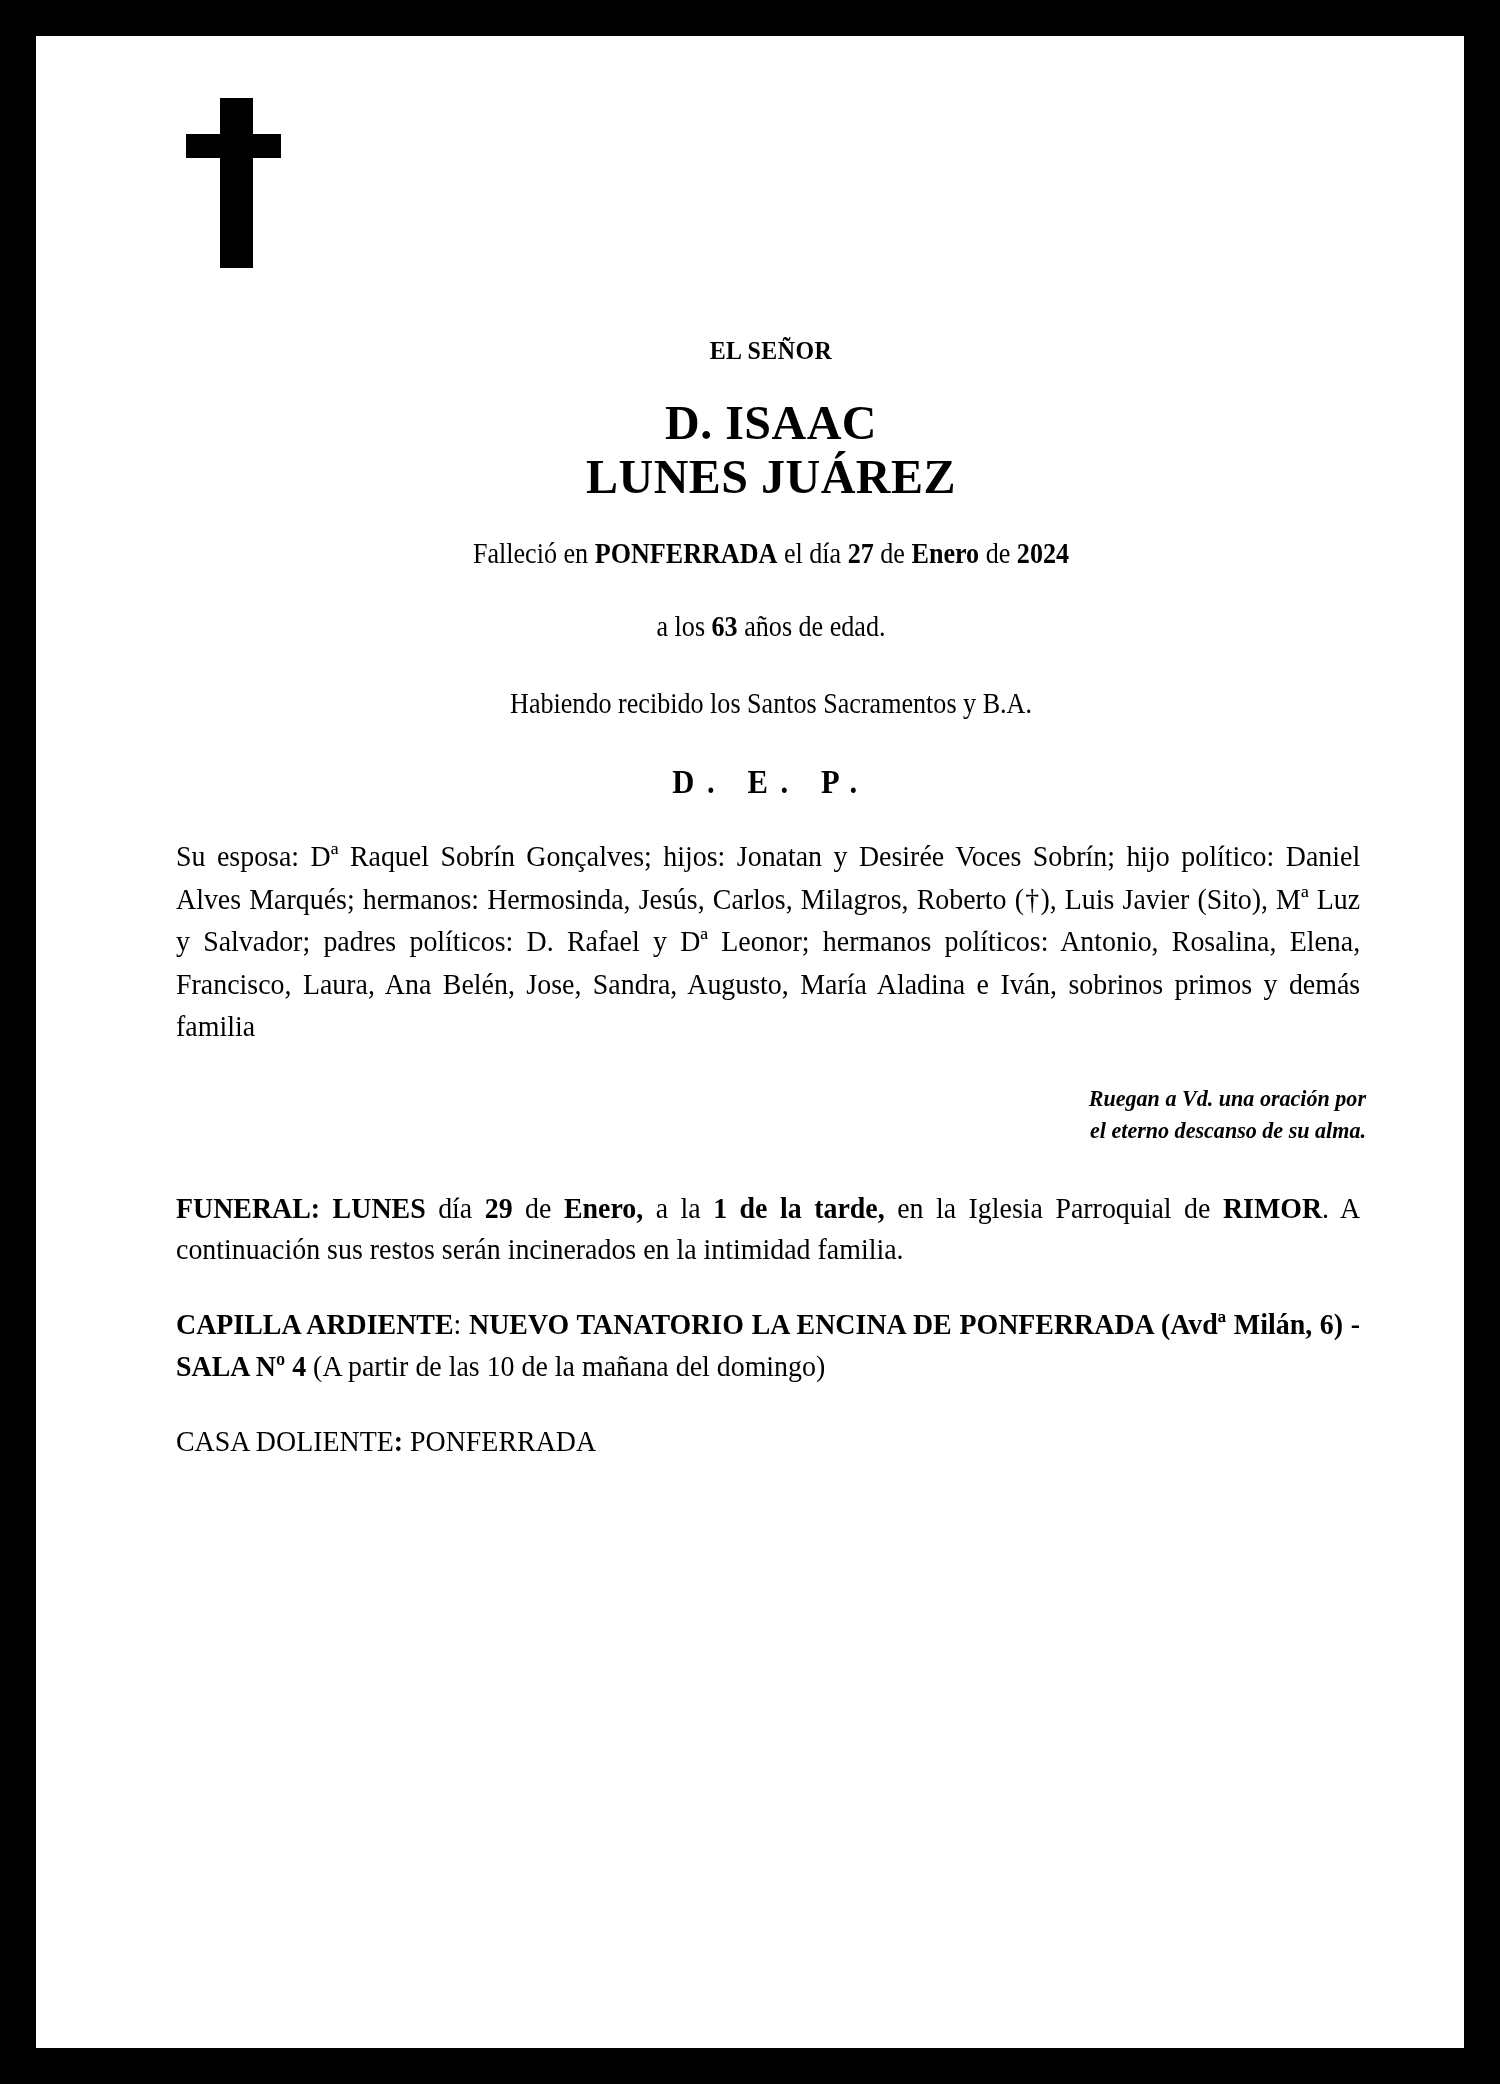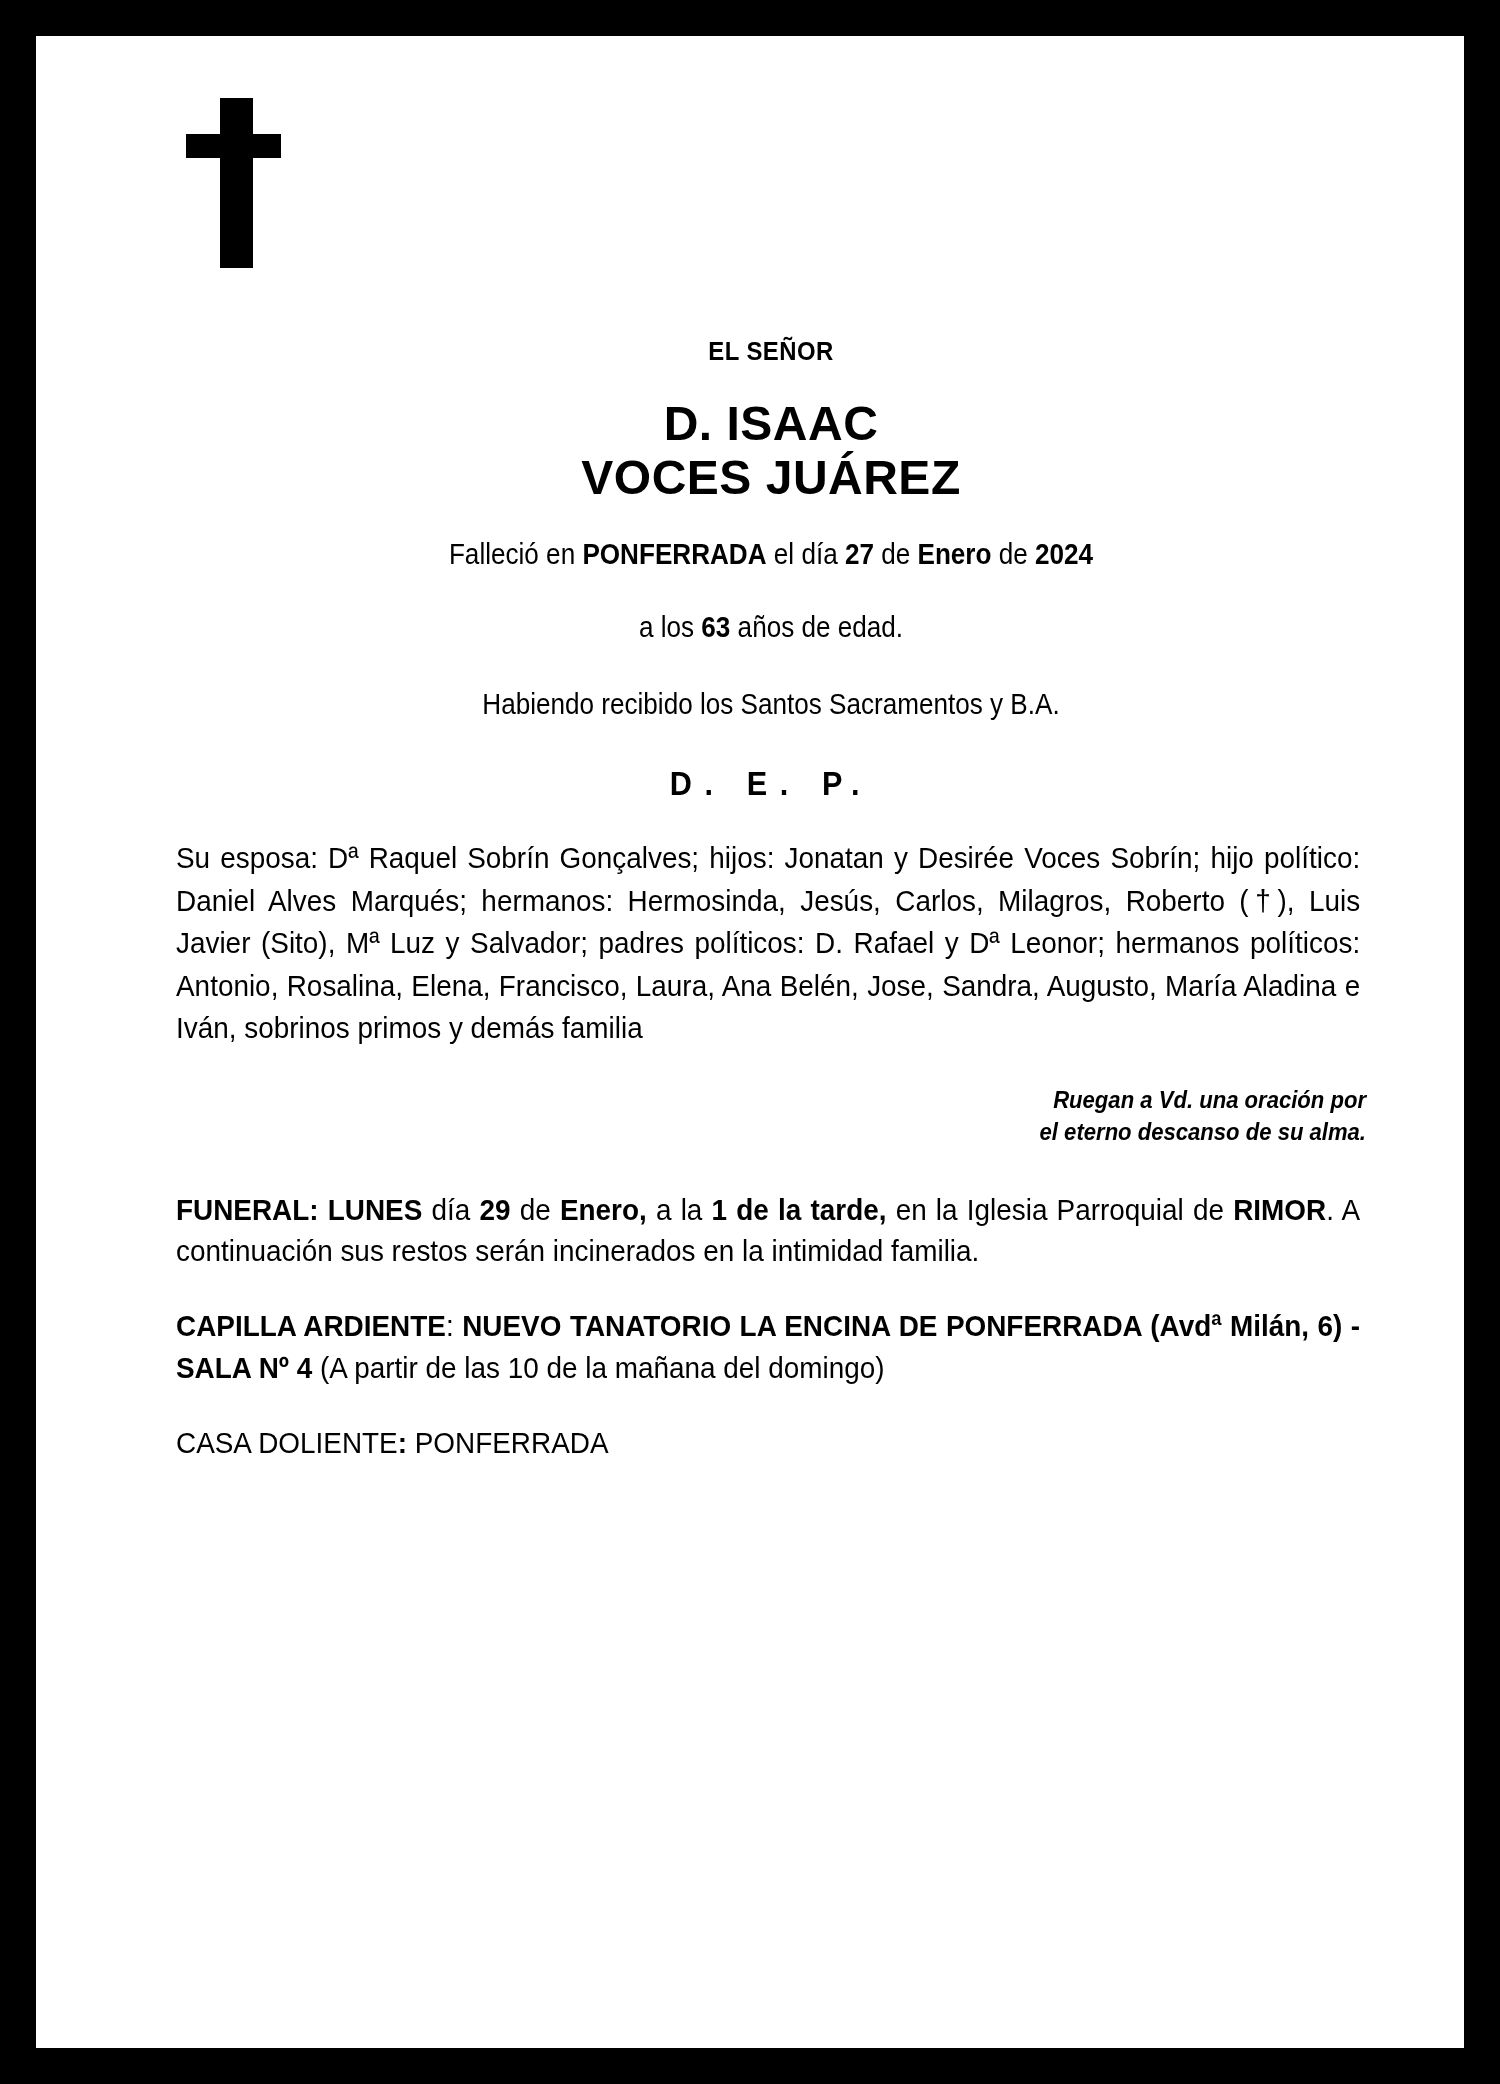--- a/index.html
+++ b/index.html
@@ -32,20 +32,21 @@
     background: #ffffff;
     box-sizing: border-box;
     border: 22px solid #000000;
   }
   .page-sheet {
     position: absolute;
     left: 0; top: 0; right: 0; bottom: 0;
     background: #ffffff;
     box-sizing: border-box;
     padding: 0;
+    font-family: Liberation Serif, serif;
   }
 
   
   .cross-wrap {
     position: absolute;
     left: 150px;
     top: 62px;
     width: 95px;
     height: 170px;
   }
@@ -163,21 +164,21 @@
         <div class="cross-v"></div>
         <div class="cross-h"></div>
       </div>
 
       <div class="content">
 
         <div class="eyebrow">EL SEÑOR</div>
 
         <div class="deceased-name">
           <span class="nm-line">D. ISAAC</span>
-          <span class="nm-line">VOCES JUÁREZ</span>
+          <span class="nm-line">LUNES JUÁREZ</span>
         </div>
 
         <div class="death-line">
           <span>Falleció en </span><b>PONFERRADA</b><span> el día </span><b>27</b><span> de </span><b>Enero</b><span> de </span><b>2024</b>
         </div>
 
         <div class="age-line">
           <span>a los </span><b>63</b><span> años de edad.</span>
         </div>
 

